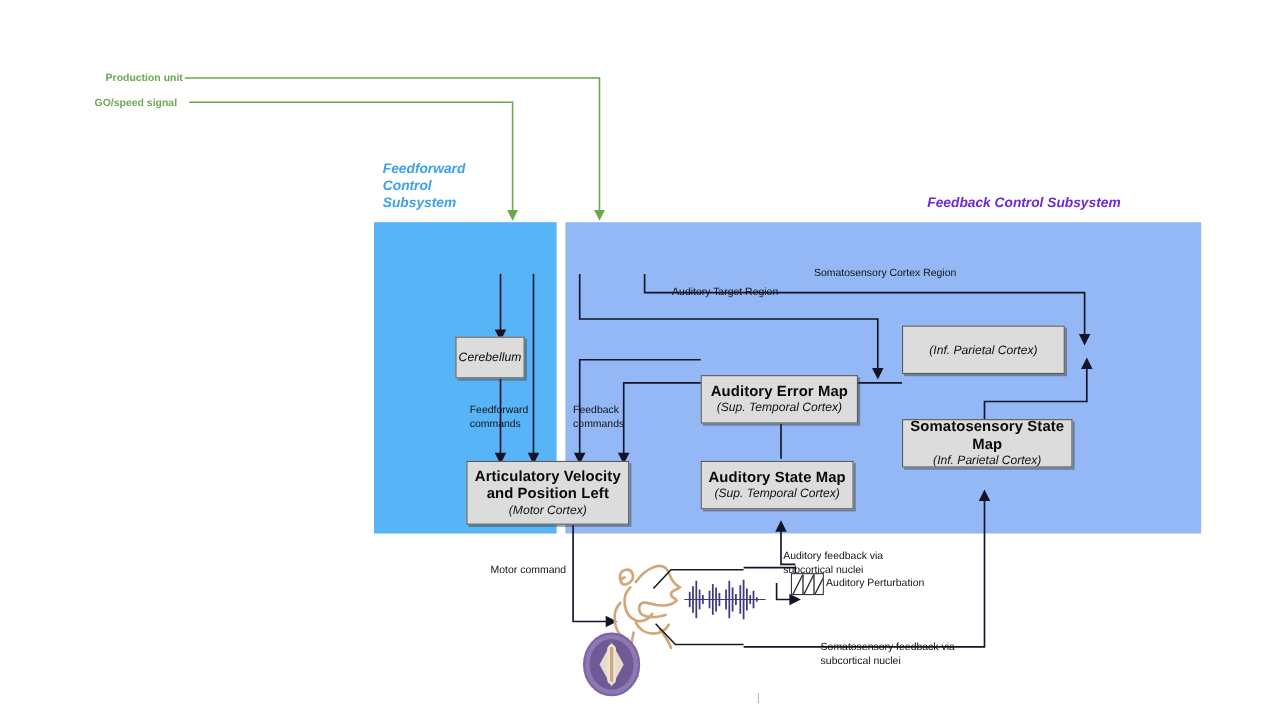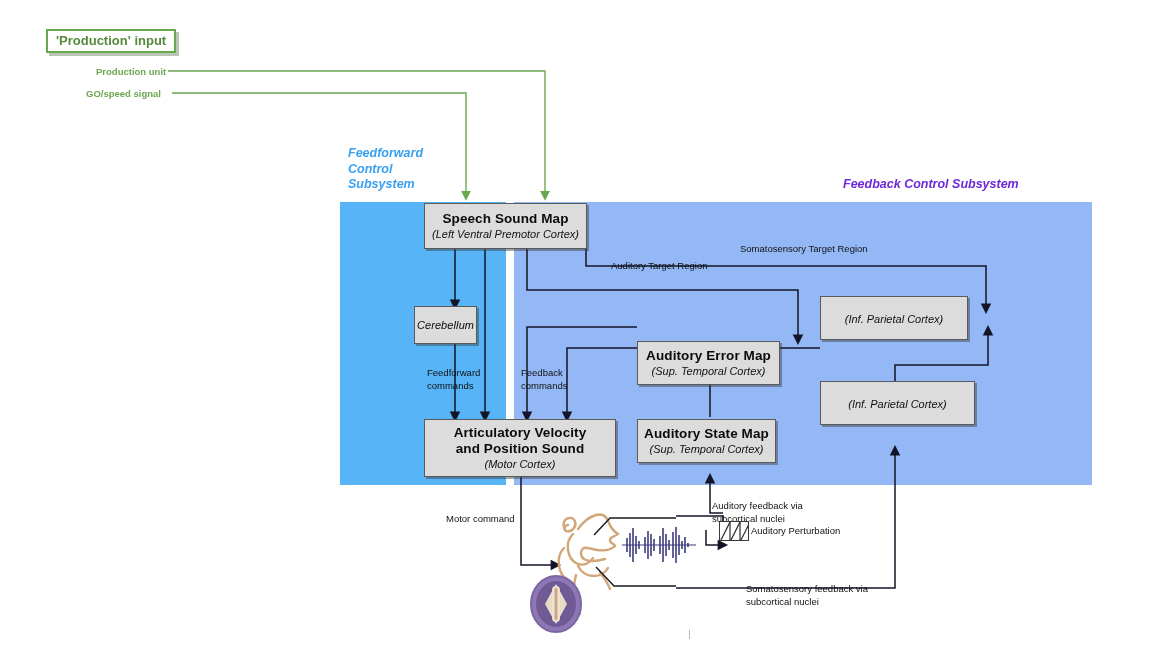--- a/index.html
+++ b/index.html
@@ -37,21 +37,20 @@
   <div class="panel" id="panel-ff" style="left:340px;top:202px;width:166px;height:283px;"></div>
   <div class="panel" id="panel-fb" style="left:514px;top:202px;width:578px;height:283px;"></div>
 
   <div class="plabel ff" style="left:348px;top:146px;">
     <div>Feedforward</div>
     <div>Control</div>
     <div>Subsystem</div>
   </div>
   <div class="plabel" style="left:843px;top:177px;">Feedback Control Subsystem</div>
 
-  <div id="prod-badge">'Production' input</div>
 
   <div class="greenlabel" style="left:96px;top:66px;">Production unit</div>
   <div class="greenlabel" style="left:86px;top:88px;">GO/speed signal</div>
 
   <svg class="layer">
     <defs>
       <marker id="garrow" markerWidth="9" markerHeight="9" refX="4.2" refY="4.4" orient="auto">
         <path d="M0.6,0.9 L7.6,4.4 L0.6,7.9 Z" fill="#6aa84f"></path>
       </marker>
       <marker id="barrow" markerWidth="9" markerHeight="9" refX="4.2" refY="4.4" orient="auto">
@@ -90,54 +89,51 @@
       <path d="M676,516 L723,516 L723,529"></path>
 
       <path d="M706,530 L706,545 L723,545" marker-end="url(#barrow)"></path>
 
       <path d="M723,513 L710,513 L710,478" marker-end="url(#barrow)"></path>
 
       <path d="M676,588 L895,588 L895,450" marker-end="url(#barrow)"></path>
     </g>
   </svg>
 
-  <div class="node" style="left:424px;top:203px;width:163px;height:46px;">
-    <div class="t1">Speech Sound Map</div>
-    <div class="t2">(Left Ventral Premotor Cortex)</div>
-  </div>
 
   <div class="node small" style="left:414px;top:306px;width:63px;height:38px;">
     <div class="t1">Cerebellum</div>
   </div>
 
-  <div class="node" style="left:424px;top:419px;width:192px;height:58px;">
+  <div class="node" style="left:424px;top:419px;width:148px;height:58px;">
     <div class="t1">Articulatory Velocity</div>
-    <div class="t1">and Position Sound</div>
+    <div class="t1">and Position Left</div>
     <div class="t2">(Motor Cortex)</div>
   </div>
 
   <div class="node" style="left:637px;top:341px;width:143px;height:44px;">
     <div class="t1">Auditory Error Map</div>
     <div class="t2">(Sup. Temporal Cortex)</div>
   </div>
 
   <div class="node" style="left:637px;top:419px;width:139px;height:44px;">
     <div class="t1">Auditory State Map</div>
     <div class="t2">(Sup. Temporal Cortex)</div>
   </div>
 
   <div class="node" style="left:820px;top:296px;width:148px;height:44px;">
     <div class="t2">(Inf. Parietal Cortex)</div>
   </div>
 
   <div class="node" style="left:820px;top:381px;width:155px;height:44px;">
+    <div class="t1">Somatosensory State Map</div>
     <div class="t2">(Inf. Parietal Cortex)</div>
   </div>
 
-  <div class="edgelabel" style="left:740px;top:243px;">Somatosensory Target Region</div>
+  <div class="edgelabel" style="left:740px;top:243px;">Somatosensory Cortex Region</div>
   <div class="edgelabel" style="left:611px;top:260px;">Auditory Target Region</div>
 
   <div class="edgelabel" style="left:427px;top:367px;">
     <div>Feedforward</div>
     <div>commands</div>
   </div>
   <div class="edgelabel" style="left:521px;top:367px;">
     <div>Feedback</div>
     <div>commands</div>
   </div>

